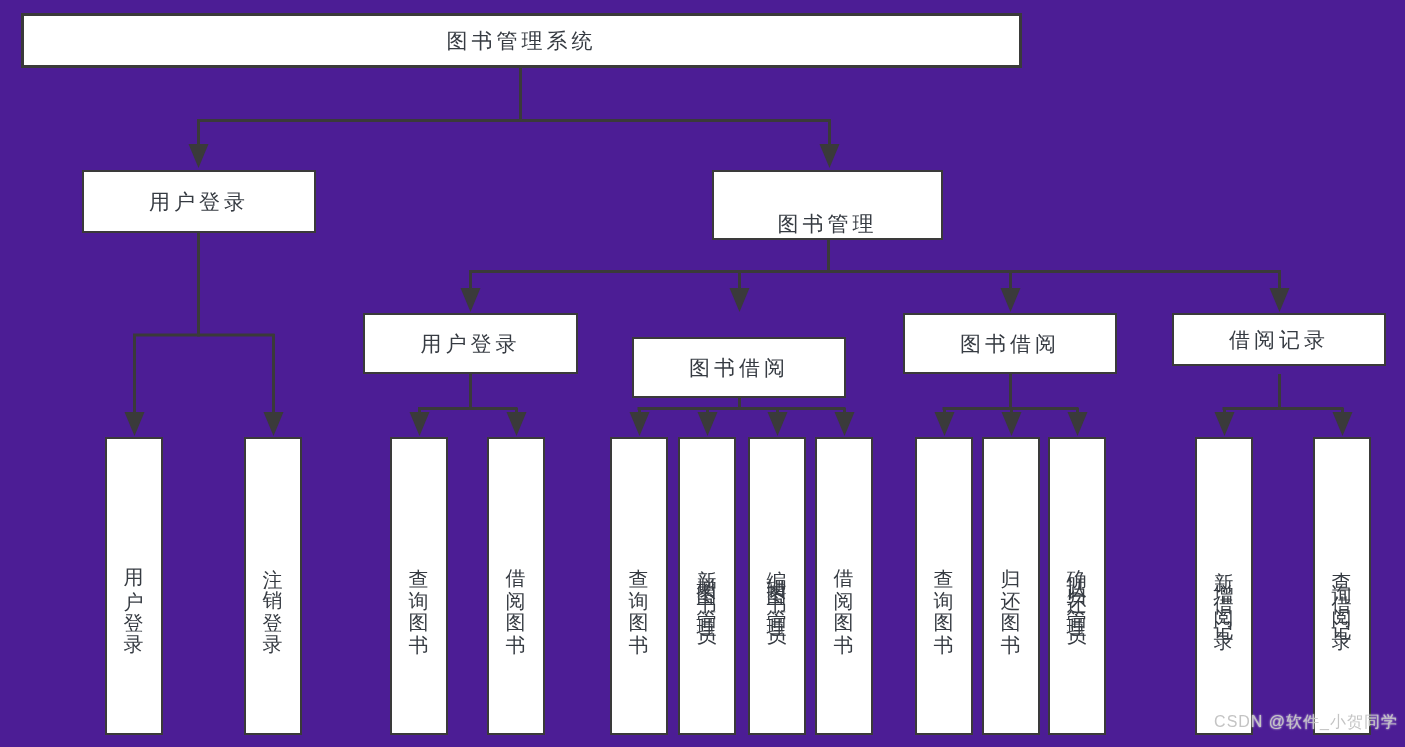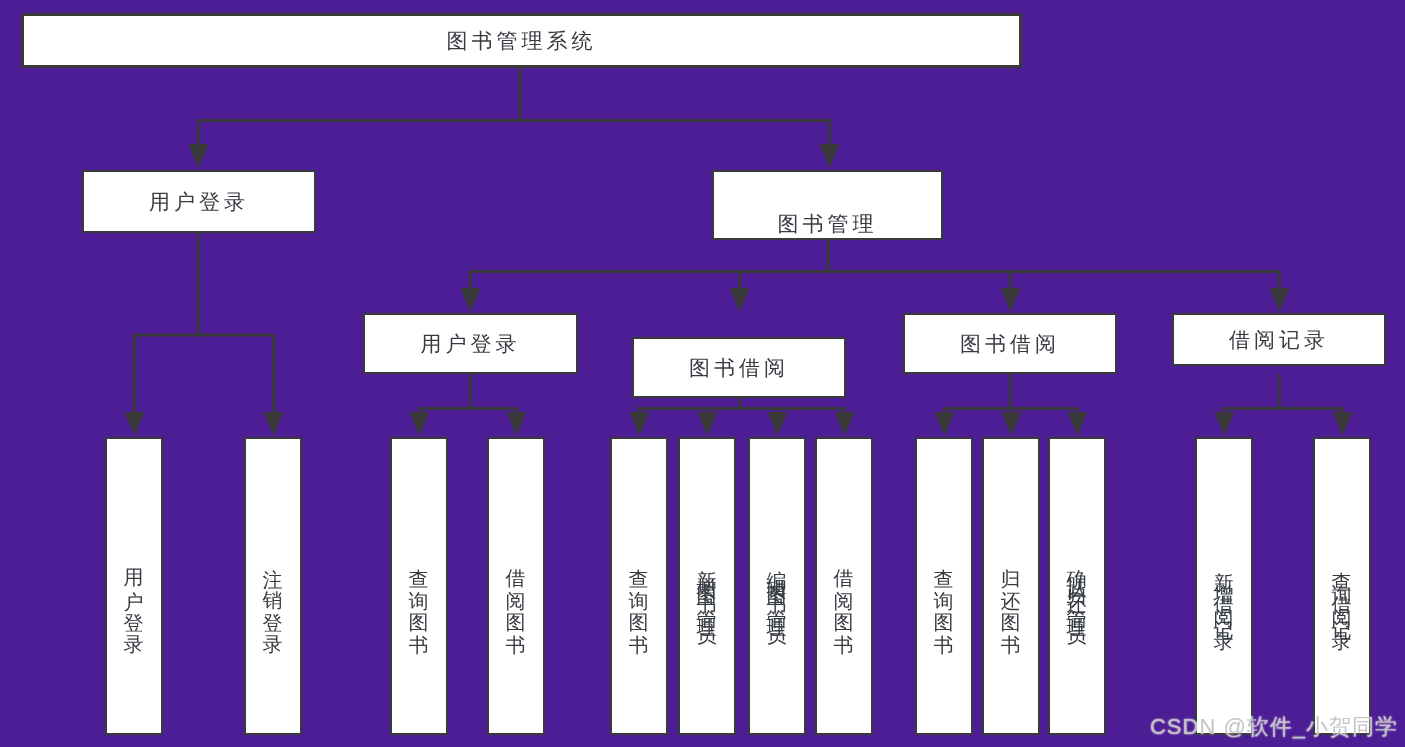--- a/index.html
+++ b/index.html
@@ -36,21 +36,21 @@
     white-space: nowrap;
     color: #363b42;
   }
   .sp-wide  { letter-spacing: 22px; transform: translateY(11px); }
   .sp-mid   { letter-spacing: 12px; transform: translateY(6px); }
   .sp-tight { letter-spacing: 8px;  transform: translateY(4px); }
   .watermark {
     position: absolute;
     top: 712px;
     right: 7px;
-    font-size: 22px;
+    font-size: 16px;
     letter-spacing: 1px;
     color: #c4c4c4;
     text-shadow: 0 0 2px rgba(255,255,255,0.95);
     z-index: 10;
     white-space: nowrap;
   }
 </style>
 </head>
 <body>
 

